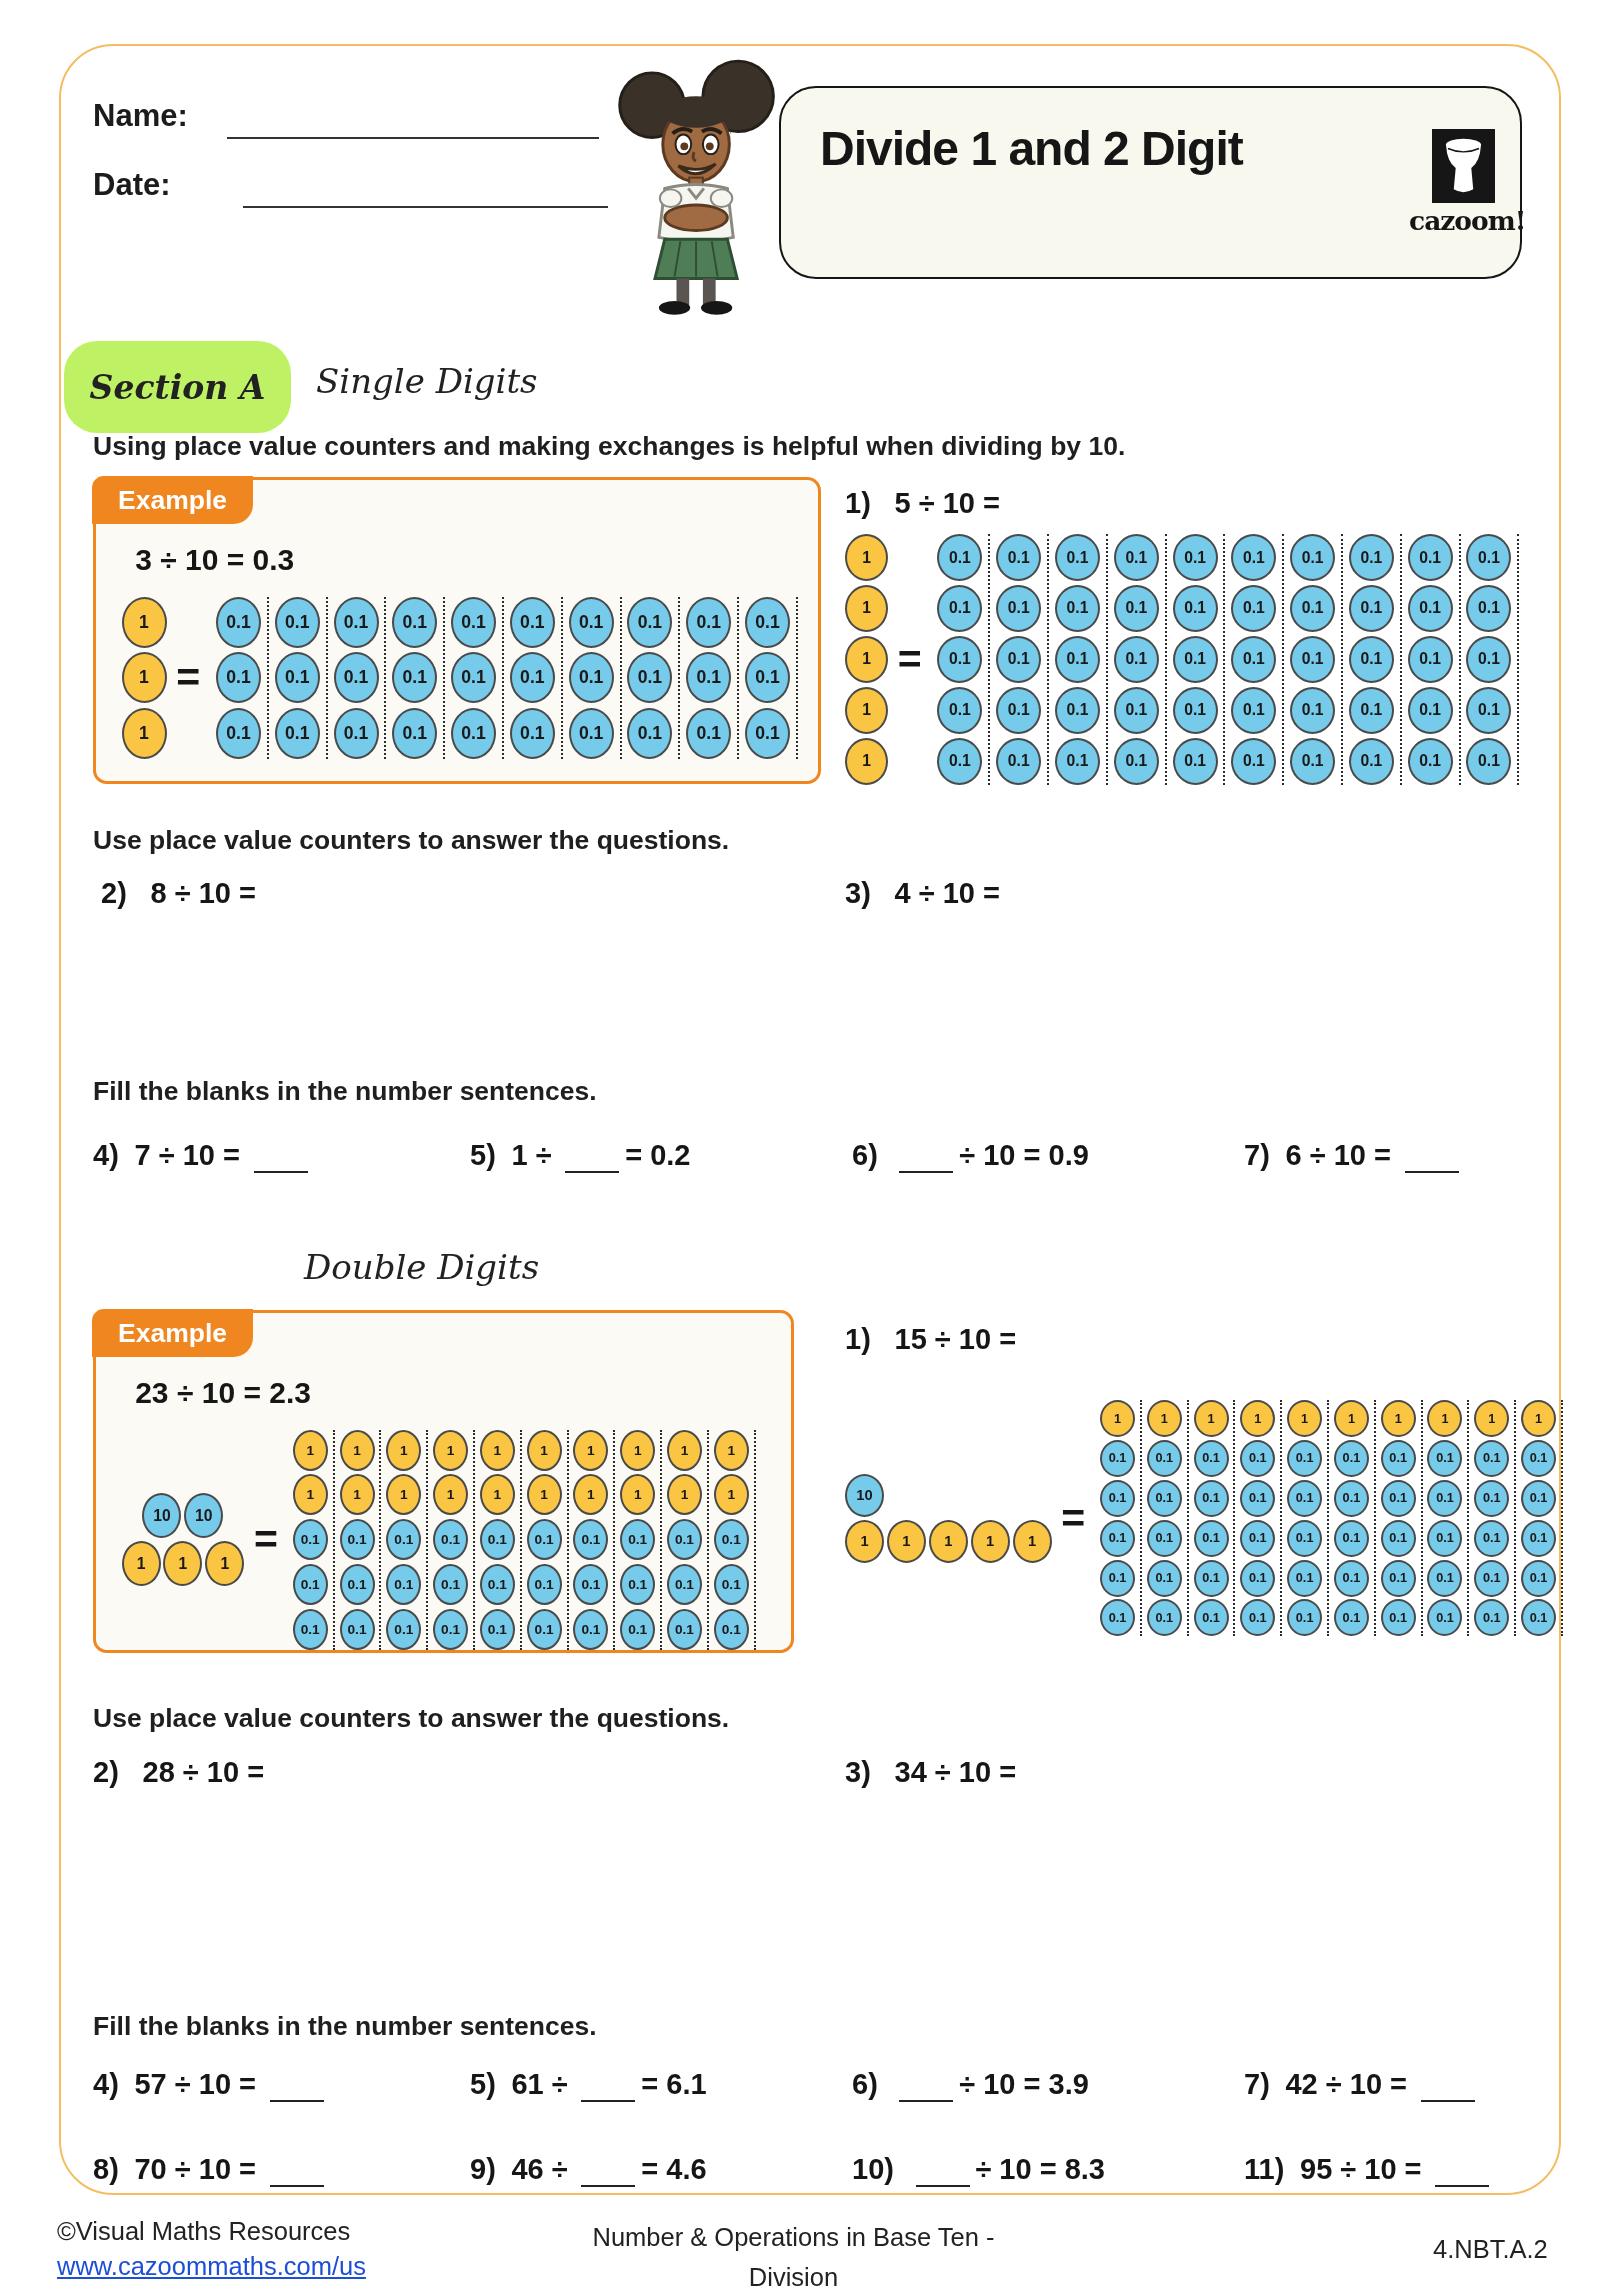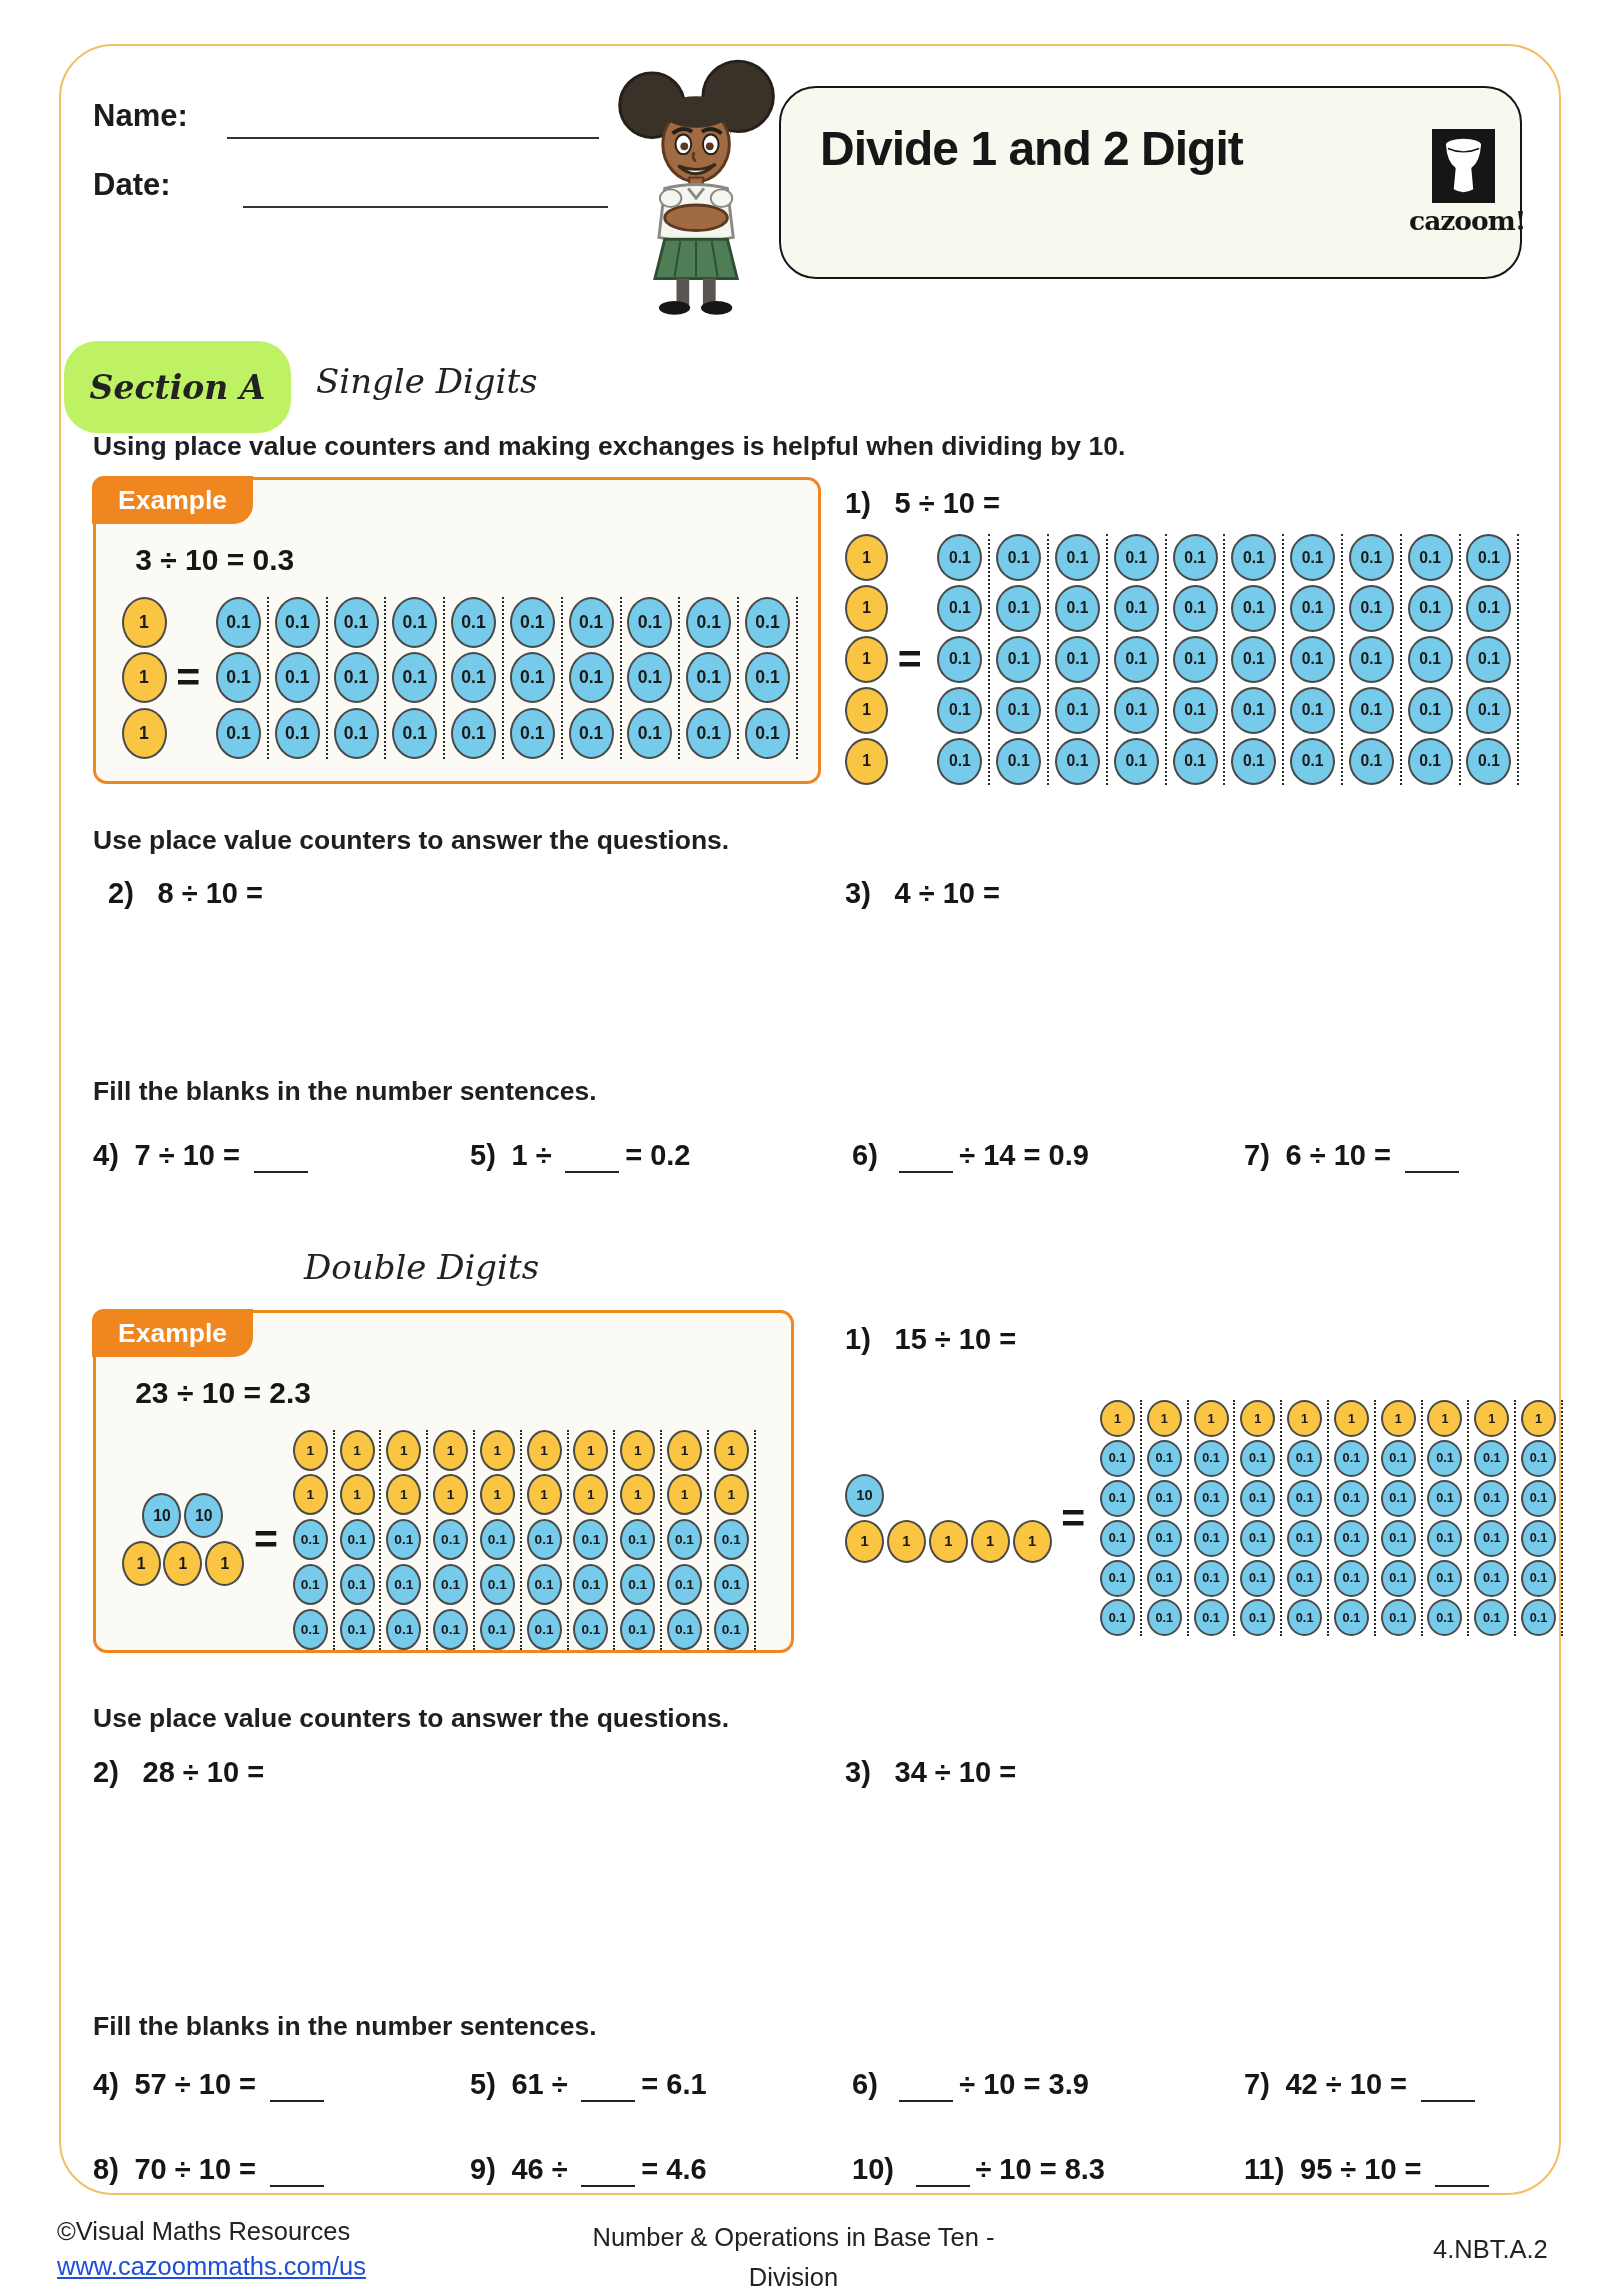--- a/index.html
+++ b/index.html
@@ -268,34 +268,34 @@
           <div class="counter c-blue" style="width: 45px; height: 47px; font-size: 15.7px;">0.1</div>
           <div class="counter c-blue" style="width: 45px; height: 47px; font-size: 15.7px;">0.1</div>
           <div class="counter c-blue" style="width: 45px; height: 47px; font-size: 15.7px;">0.1</div>
           <div class="counter c-blue" style="width: 45px; height: 47px; font-size: 15.7px;">0.1</div>
         </div>
       </div>
     </div>
 
   <div class="abs prompt" style="left:93px;top:825px;">Use place value counters to answer the questions.</div>
 
-  <div class="abs qrow" style="left:108px;top:877px;">
+  <div class="abs qrow" style="left:101px;top:877px;">
     <span class="q-num">2)</span>
     <span>8 ÷ 10 =</span>
   </div>
   <div class="abs qrow" style="left:845px;top:877px;">
     <span class="q-num">3)</span>
     <span>4 ÷ 10 =</span>
   </div>
 
   <div class="abs prompt" style="left:93px;top:1076px;">Fill the blanks in the number sentences.</div>
   <div class="abs fill-grid" style="left:93px;top:1139px;right:69px;" id="fill-a">
       <div class="fill-q"><span class="q-num">4)</span><span class="q-part">7 ÷ 10 =</span><span class="blank"></span></div>
       <div class="fill-q"><span class="q-num">5)</span><span class="q-part">1 ÷</span><span class="blank"></span><span class="q-part">= 0.2</span></div>
-      <div class="fill-q"><span class="q-num">6)</span><span class="blank"></span><span class="q-part">÷ 14 = 0.9</span></div>
+      <div class="fill-q"><span class="q-num">6)</span><span class="blank"></span><span class="q-part">÷ 10 = 0.9</span></div>
       <div class="fill-q"><span class="q-num">7)</span><span class="q-part">6 ÷ 10 =</span><span class="blank"></span></div>
     </div>
 
   <div class="abs subtitle" style="left:304px;top:1247px;">Double Digits</div>
 
   <div class="abs example-box" style="left: 93px; top: 1310px; width: 701px; height: 343px; border-color: rgb(240, 134, 31);">
     <div class="example-tab" style="background: rgb(240, 134, 31);">Example</div>
     <div class="example-eq">23 ÷ 10 = 2.3</div>
     <div class="diagram">
         <div class="left-group" style="gap: 2.9px; align-items: center;">

